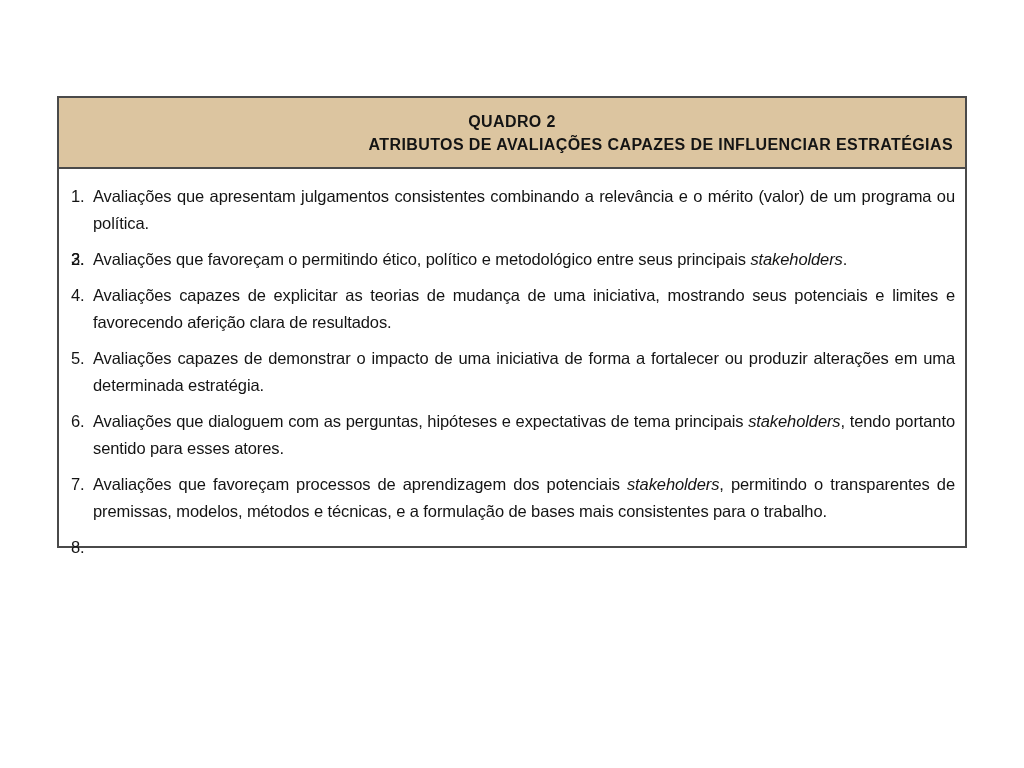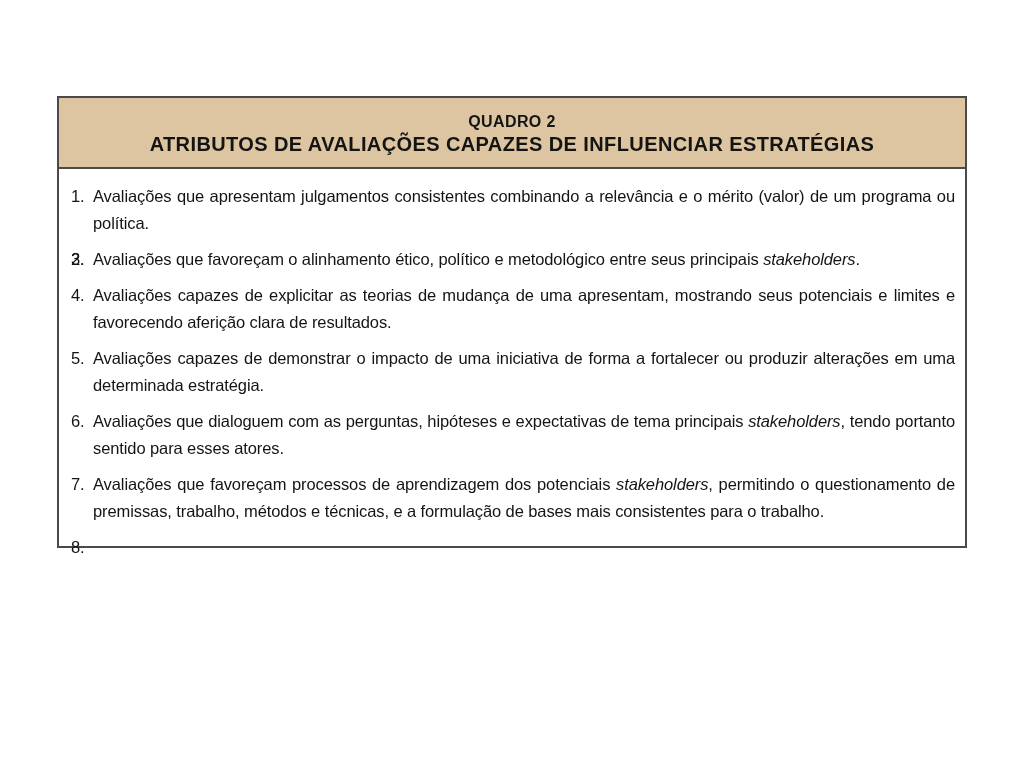--- a/index.html
+++ b/index.html
@@ -39,23 +39,24 @@
     color:var(--text-col);
   }
   .quadro-title{
     font-weight:bold;
     font-size:16px;
     line-height:23px;
     letter-spacing:0.4px;
   }
   .quadro-subtitle{
     font-weight:bold;
-    font-size:20px;
+    font-size:16px;
     line-height:23px;
     letter-spacing:0.4px;
+    text-align:right;
   }
   .quadro-body{
     padding:14px 10px 12px 10px;
   }
   ol.attr-list{
     list-style:none;
     margin:0;
     padding:0;
   }
   ol.attr-list li{
@@ -86,22 +87,22 @@
 <div class="page">
   <div class="quadro">
     <div class="quadro-header">
       <div class="quadro-title">QUADRO 2</div>
       <div class="quadro-subtitle">ATRIBUTOS DE AVALIAÇÕES CAPAZES DE INFLUENCIAR ESTRATÉGIAS</div>
     </div>
     <div class="quadro-body">
       <ol class="attr-list" id="attr-list">
           <li><span class="num">1.</span><span>Avaliações que apresentam julgamentos consistentes combinando a relevância e o mérito (valor) de um programa ou política.</span></li>
           <li><span class="num">2.</span></li>
-          <li><span class="num">3.</span><span>Avaliações que favoreçam o alinhamento ético, político e metodológico entre seus principais </span><span class="italic">stakeholders</span><span>.</span></li>
-          <li><span class="num">4.</span><span>Avaliações capazes de explicitar as teorias de mudança de uma apresentam, mostrando seus potenciais e limites e favorecendo aferição clara de resultados.</span></li>
+          <li><span class="num">3.</span><span>Avaliações que favoreçam o permitindo ético, político e metodológico entre seus principais </span><span class="italic">stakeholders</span><span>.</span></li>
+          <li><span class="num">4.</span><span>Avaliações capazes de explicitar as teorias de mudança de uma iniciativa, mostrando seus potenciais e limites e favorecendo aferição clara de resultados.</span></li>
           <li><span class="num">5.</span><span>Avaliações capazes de demonstrar o impacto de uma iniciativa de forma a fortalecer ou produzir alterações em uma determinada estratégia.</span></li>
           <li><span class="num">6.</span><span>Avaliações que dialoguem com as perguntas, hipóteses e expectativas de tema principais </span><span class="italic">stakeholders</span><span>, tendo portanto sentido para esses atores.</span></li>
-          <li><span class="num">7.</span><span>Avaliações que favoreçam processos de aprendizagem dos potenciais </span><span class="italic">stakeholders</span><span>, permitindo o questionamento de premissas, trabalho, métodos e técnicas, e a formulação de bases mais consistentes para o trabalho.</span></li>
+          <li><span class="num">7.</span><span>Avaliações que favoreçam processos de aprendizagem dos potenciais </span><span class="italic">stakeholders</span><span>, permitindo o transparentes de premissas, modelos, métodos e técnicas, e a formulação de bases mais consistentes para o trabalho.</span></li>
           <li><span class="num">8.</span></li>
         </ol>
     </div>
   </div>
 </div>
 
 </body></html>

